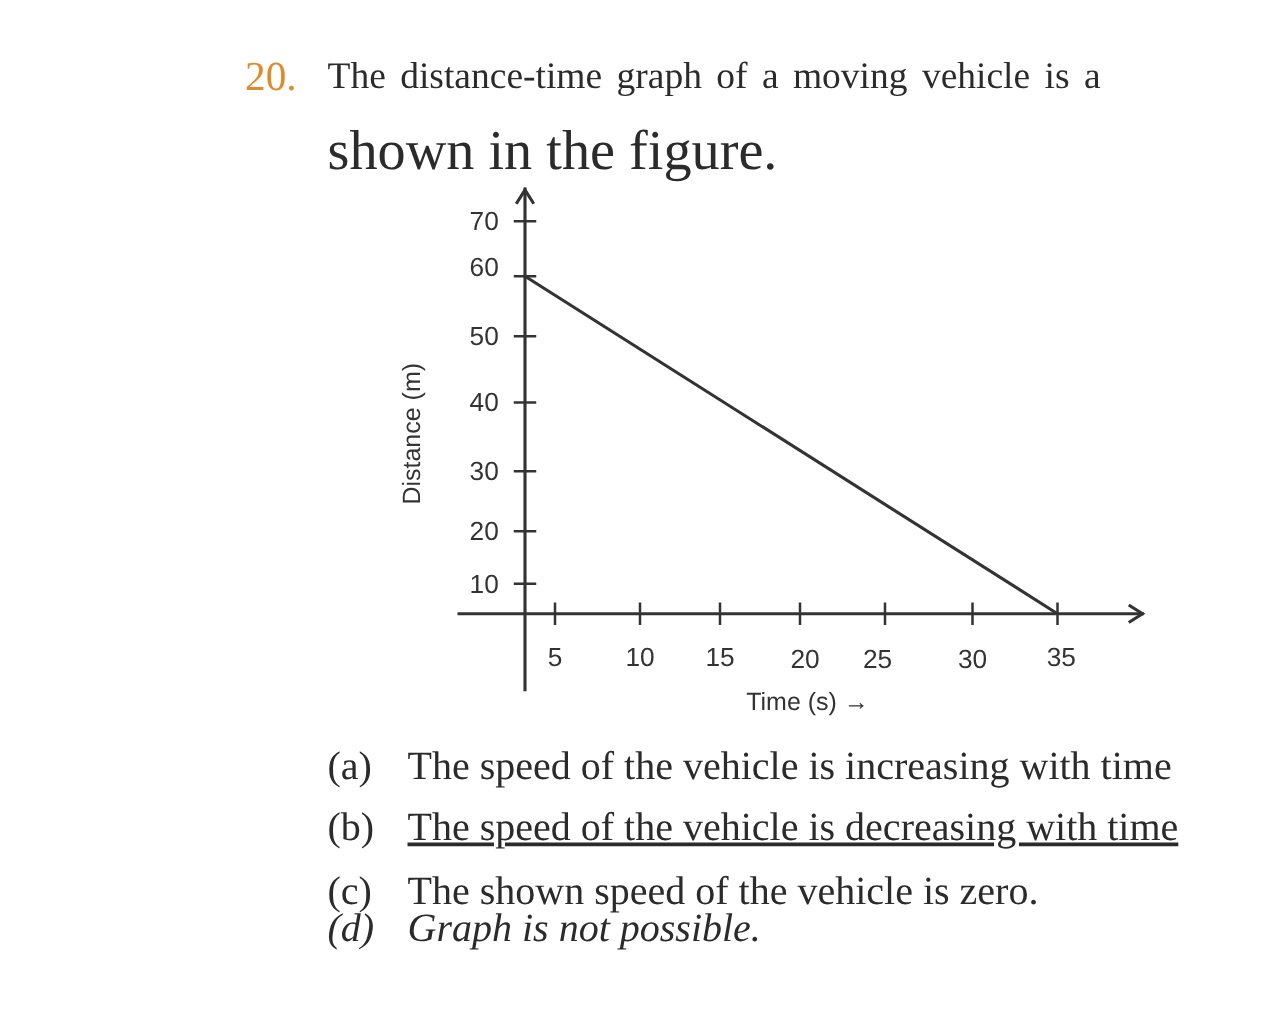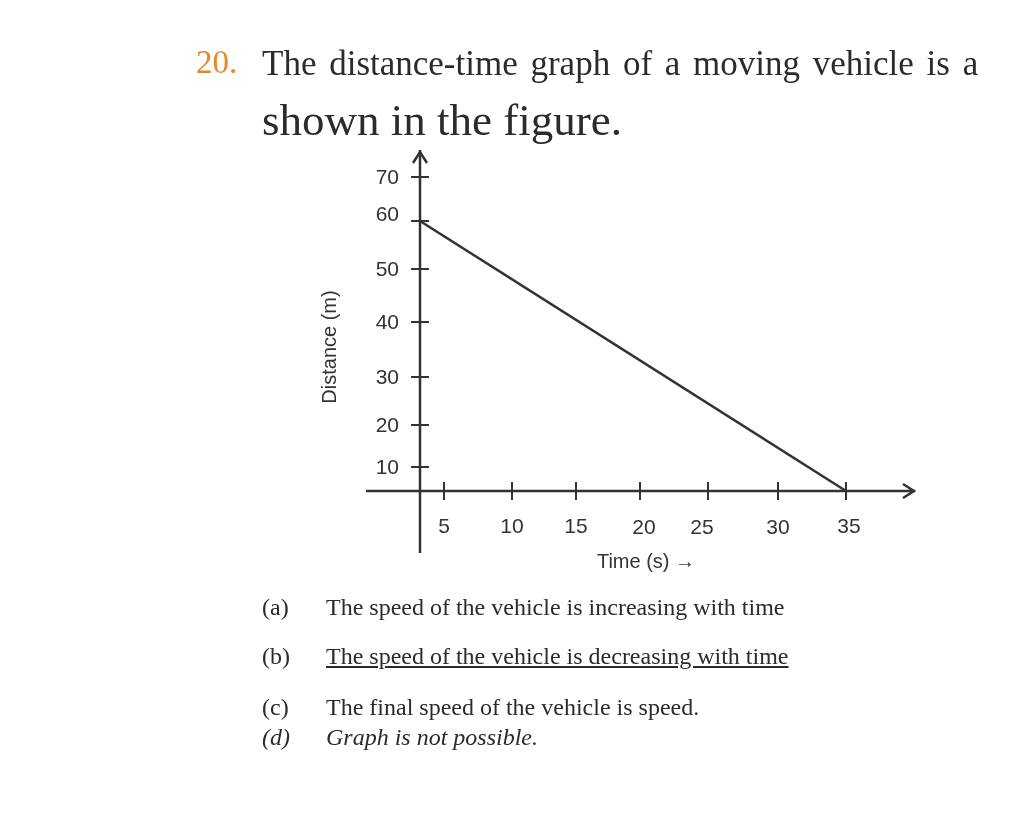--- a/index.html
+++ b/index.html
@@ -1,21 +1,21 @@
 <!DOCTYPE html>
 <html><head>
 <meta charset="utf-8">
 <style>
   html, body { margin:0; padding:0; background:#ffffff; }
   body { width:1024px; height:814px; position:relative; overflow:hidden; }
   .serif { font-family: "Liberation Serif", "DejaVu Serif", serif; color:#2b2b2b; }
   .q-num { position:absolute; left:196px; top:44px; font-size:33px; color:#e08a2a;text-align:right; }
-  .q-line1 { position:absolute; left:262px; top:44px; font-size:35px; white-space:nowrap; word-spacing:4px; }
+  .q-line1 { position:absolute; left:262px; top:44px; font-size:30px; white-space:nowrap; word-spacing:4px; }
   .q-line2 { position:absolute; left:262px; top:94px; font-size:45px; white-space:nowrap; }
-  .opt { position:absolute; left:262px; font-size:24px; white-space:nowrap; }
+  .opt { position:absolute; left:262px; font-size:32px; white-space:nowrap; }
   .opt .lbl { display:inline-block; width:64px; }
   svg text { font-family: "Liberation Sans", "DejaVu Sans", sans-serif; fill:#333; }
 </style>
 </head>
 <body>
 
 <div>
   <span class="serif q-num">20.</span>
   <span class="serif q-line1">The distance-time graph of a moving vehicle is a</span>
   <span class="serif q-line2">shown in the figure.</span>
@@ -73,18 +73,18 @@
 </svg>
 
 <div>
   <div class="serif opt" style="top:594px;">
     <span class="lbl">(a)</span><span>The speed of the vehicle is increasing with time</span>
   </div>
   <div class="serif opt" style="top:643px;text-decoration:underline;">
     <span class="lbl">(b)</span><span>The speed of the vehicle is decreasing with time</span>
   </div>
   <div class="serif opt" style="top:694px;">
-    <span class="lbl">(c)</span><span>The final speed of the vehicle is speed.</span>
+    <span class="lbl">(c)</span><span>The shown speed of the vehicle is zero.</span>
   </div>
   <div class="serif opt" style="top:724px;font-style:italic;">
     <span class="lbl">(d)</span><span>Graph is not possible.</span>
   </div>
 </div>
 
 </body></html>

